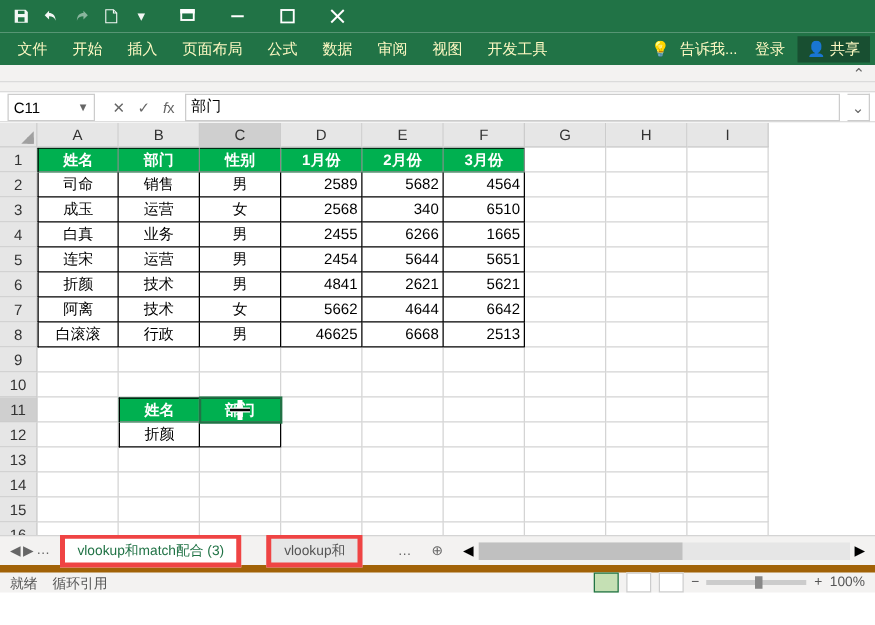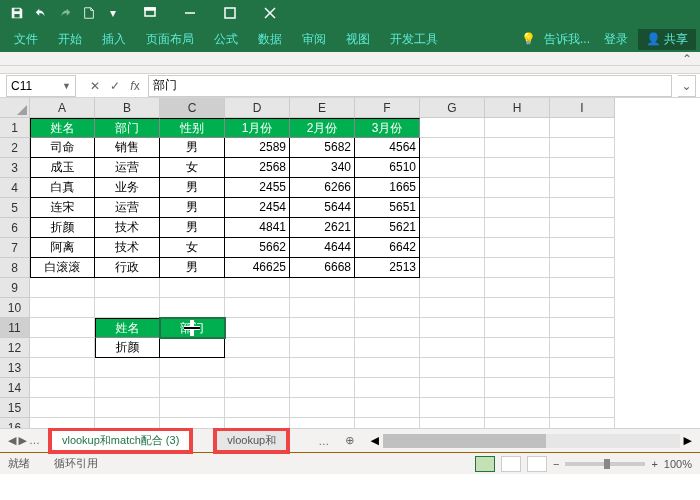--- a/index.html
+++ b/index.html
@@ -5,21 +5,21 @@
 *{box-sizing:border-box;margin:0;padding:0;font-family:"Microsoft YaHei",SimSun,sans-serif;user-select:none}
 body{width:700px;height:500px;overflow:hidden;background:#fff;font-size:12px}
 .titlebar{height:26px;background:#217346;display:flex;align-items:center;color:#fff}
 .qat{display:flex;align-items:center;gap:2px;padding:0 6px}
 .qat-btn{width:22px;height:22px;display:flex;align-items:center;justify-content:center;color:#fff;opacity:.95}
 .qat-btn svg{width:14px;height:14px;fill:currentColor}
 .title{flex:1;text-align:center;font-size:12px}
 .winctrls{display:flex}
 .winbtn{width:40px;height:26px;display:flex;align-items:center;justify-content:center}
 .winbtn svg{width:12px;height:12px;stroke:#fff;stroke-width:1.5;fill:none}
-.ribbon-tabs{height:26px;background:#217346;display:flex;align-items:center;color:#5eead4;padding:0 4px}
+.ribbon-tabs{height:26px;background:#217346;display:flex;align-items:center;color:#fef9c3;padding:0 4px}
 .rtab{padding:0 10px;height:26px;line-height:26px;font-size:12px}
 .rtab-right{margin-left:auto;display:flex;align-items:center;gap:4px}
 .share-btn{background:#184f31;padding:2px 8px;display:flex;align-items:center;gap:3px}
 .collapse{height:14px;background:#f3f2f1;border-bottom:1px solid #d4d4d4;display:flex;justify-content:flex-end;align-items:center;padding-right:8px;color:#666}
 .formula-row{height:24px;display:flex;align-items:center;border-bottom:1px solid #d4d4d4;background:#fff}
 .name-box{width:70px;height:22px;border:1px solid #ccc;margin:16px 6px;padding:0 4px;display:flex;align-items:center;font-size:12px;background:#fff}
 .nb-arrow{margin-left:auto;color:#666;font-size:9px}
 .fx-btns{display:flex;gap:2px;padding:0 4px;color:#666}
 .fx-btn{width:18px;text-align:center}
 .fbar{flex:1;height:22px;border:1px solid #ccc;margin-right:6px;padding:0 4px;display:flex;align-items:center;font-size:12px}
@@ -28,21 +28,21 @@
 .grid-wrap{position:relative;height:330px;overflow:hidden;background:#fff}
 .col-headers{display:flex;height:20px;position:sticky;top:0}
 .corner{width:30px;height:20px;background:#e6e6e6;border-right:1px solid #ccc;border-bottom:1px solid #ccc;position:relative}
 .corner::after{content:"";position:absolute;right:2px;bottom:2px;border:5px solid transparent;border-right-color:#a0a0a0;border-bottom-color:#a0a0a0}
 .ch{width:65px;height:20px;background:#e6e6e6;border-right:1px solid #ccc;border-bottom:1px solid #ccc;text-align:center;line-height:20px;color:#333}
 .ch.sel{background:#cfcfcf}
 .row{display:flex;height:20px}
 .rh{width:30px;background:#e6e6e6;border-right:1px solid #ccc;border-bottom:1px solid #ccc;text-align:center;line-height:20px;color:#333}
 .rh.sel{background:#cfcfcf}
 .cell{width:65px;height:20px;border-right:1px solid #d4d4d4;border-bottom:1px solid #d4d4d4;line-height:19px;padding:0 3px;overflow:hidden;white-space:nowrap;font-size:12px}
-.hdr{background:#00b050;color:#fff;text-align:center;font-weight:400;border-right:1px solid #888;border-bottom:1px solid #888}
+.hdr{background:#00b050;color:#fff;text-align:center;font-weight:700;border-right:1px solid #888;border-bottom:1px solid #888}
 .bord{border-right:1px solid #000;border-bottom:1px solid #000;text-align:center}
 .bord-l{border-left:1px solid #000}
 .bord-t{border-top:1px solid #000}
 .num{text-align:right}
 .sel-cell{position:relative;outline:2px solid #217346;outline-offset:-1px;z-index:5}
 .cursor{position:absolute;left:50%;top:50%;transform:translate(-50%,-50%);width:16px;height:16px;pointer-events:none}
 .cursor::before,.cursor::after{content:"";position:absolute;background:#000}
 .cursor::before{left:7px;top:0;width:2px;height:16px}
 .cursor::after{top:7px;left:0;height:2px;width:16px}
 .cursor .wh::before,.cursor .wh::after{content:"";position:absolute;background:#fff}
@@ -50,21 +50,21 @@
 .cursor .wh::after{top:6px;left:0;height:4px;width:16px}
 .cursor .wh{position:absolute;inset:0}
 .sheet-tabs{height:24px;background:#f3f2f1;border-top:1px solid #d4d4d4;display:flex;align-items:center;font-size:11px}
 .st-nav{display:flex;gap:2px;padding:0 8px;color:#666}
 .st-tab{padding:2px 10px;border:4px solid #ef4444;background:#fff;margin-right:20px;color:#217346;max-width:150px;overflow:hidden;white-space:nowrap}
 .st-tab.inactive{background:#e6e6e6;color:#555}
 .st-add{padding:0 8px;color:#666}
 .hscroll{flex:1;display:flex;align-items:center;padding:0 8px;gap:4px}
 .hs-track{flex:1;height:14px;background:#e6e6e6;position:relative}
 .hs-thumb{position:absolute;left:0;top:0;width:55%;height:100%;background:#c0c0c0}
-.statusbar{height:22px;background:#f3f2f1;border-top:1px solid #a16207;display:flex;align-items:center;padding:0 8px;font-size:11px;color:#555;gap:24px}
+.statusbar{height:22px;background:#f3f2f1;border-top:6px solid #a16207;display:flex;align-items:center;padding:0 8px;font-size:11px;color:#555;gap:12px}
 .sb-right{margin-left:auto;display:flex;align-items:center;gap:6px}
 .view-btn{width:20px;height:16px;border:1px solid #ccc;background:#fff}
 .view-btn.active{background:#c5e0b4;border-color:#217346}
 .zoom-slider{width:80px;height:4px;background:#ccc;position:relative}
 .zoom-thumb{position:absolute;left:48%;top:-3px;width:6px;height:10px;background:#888}
 </style>
 </head>
 <body>
 
 <div class="titlebar">

